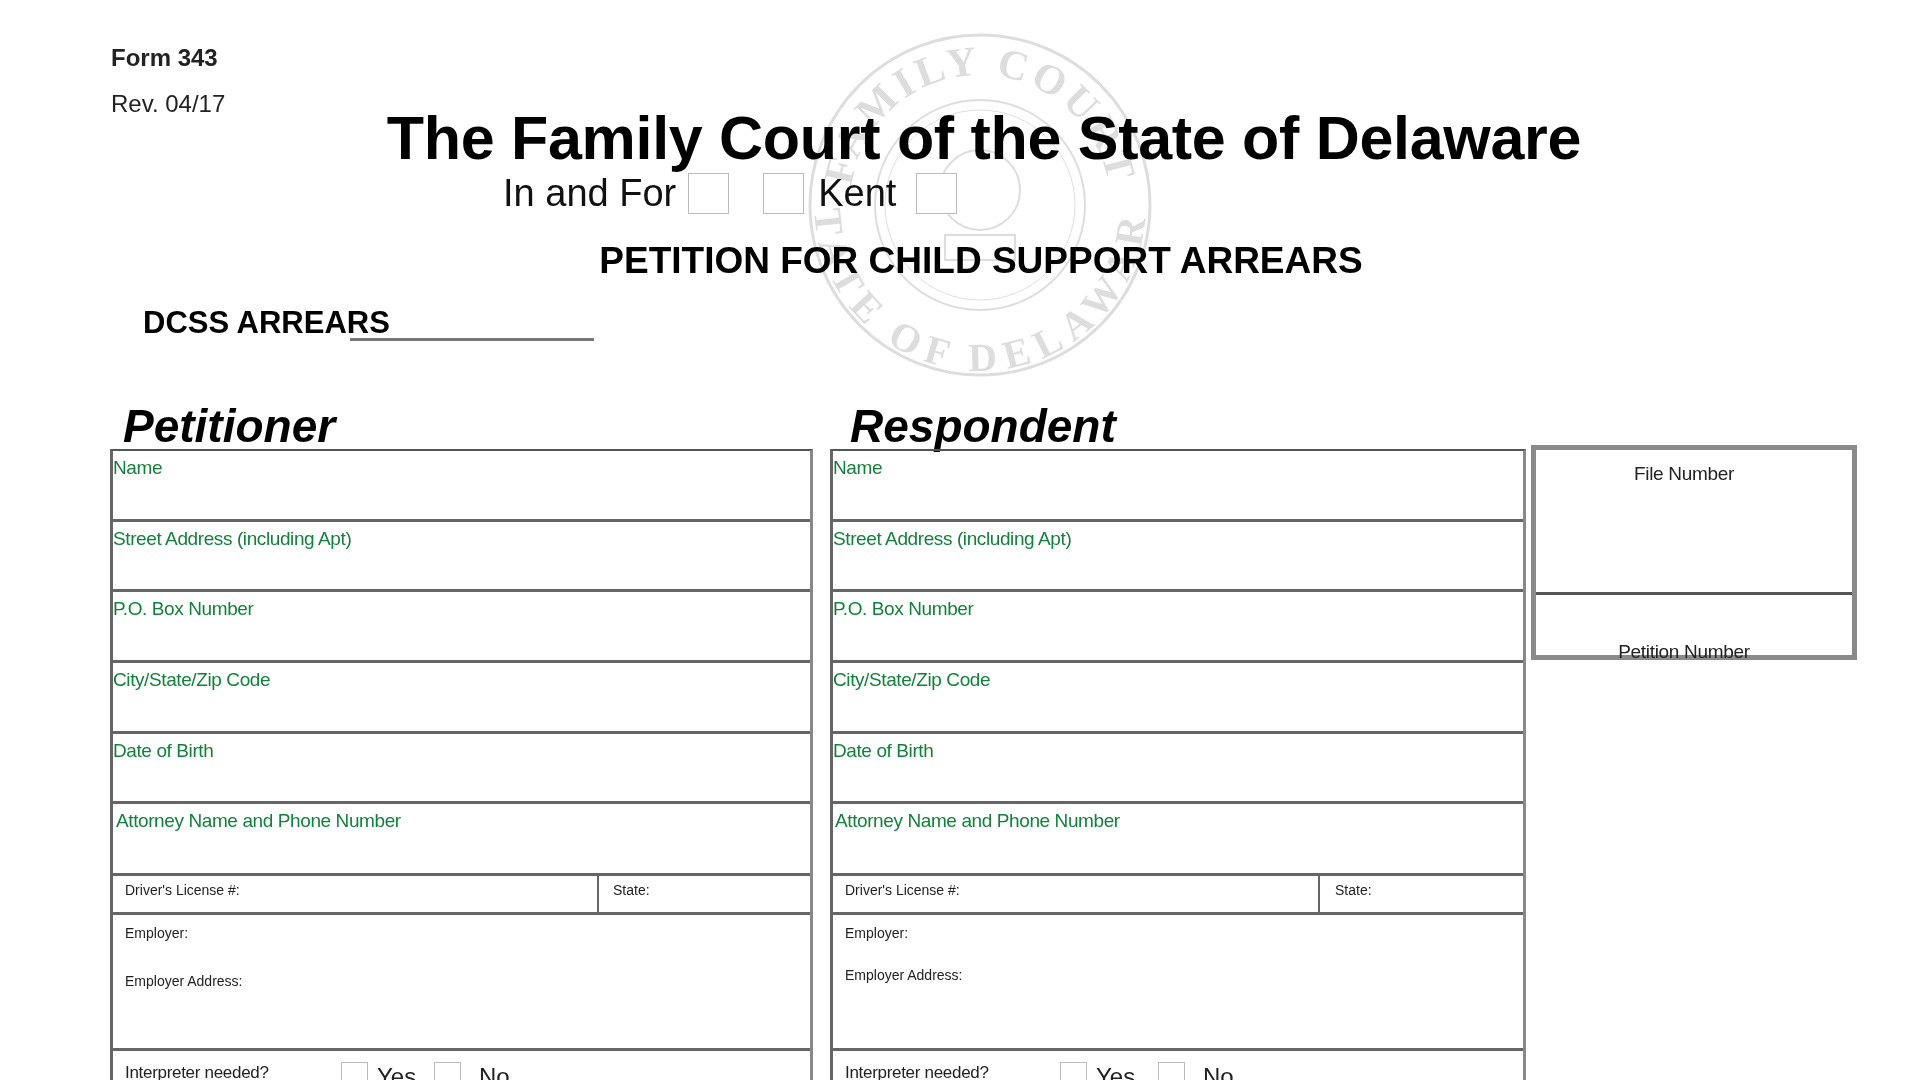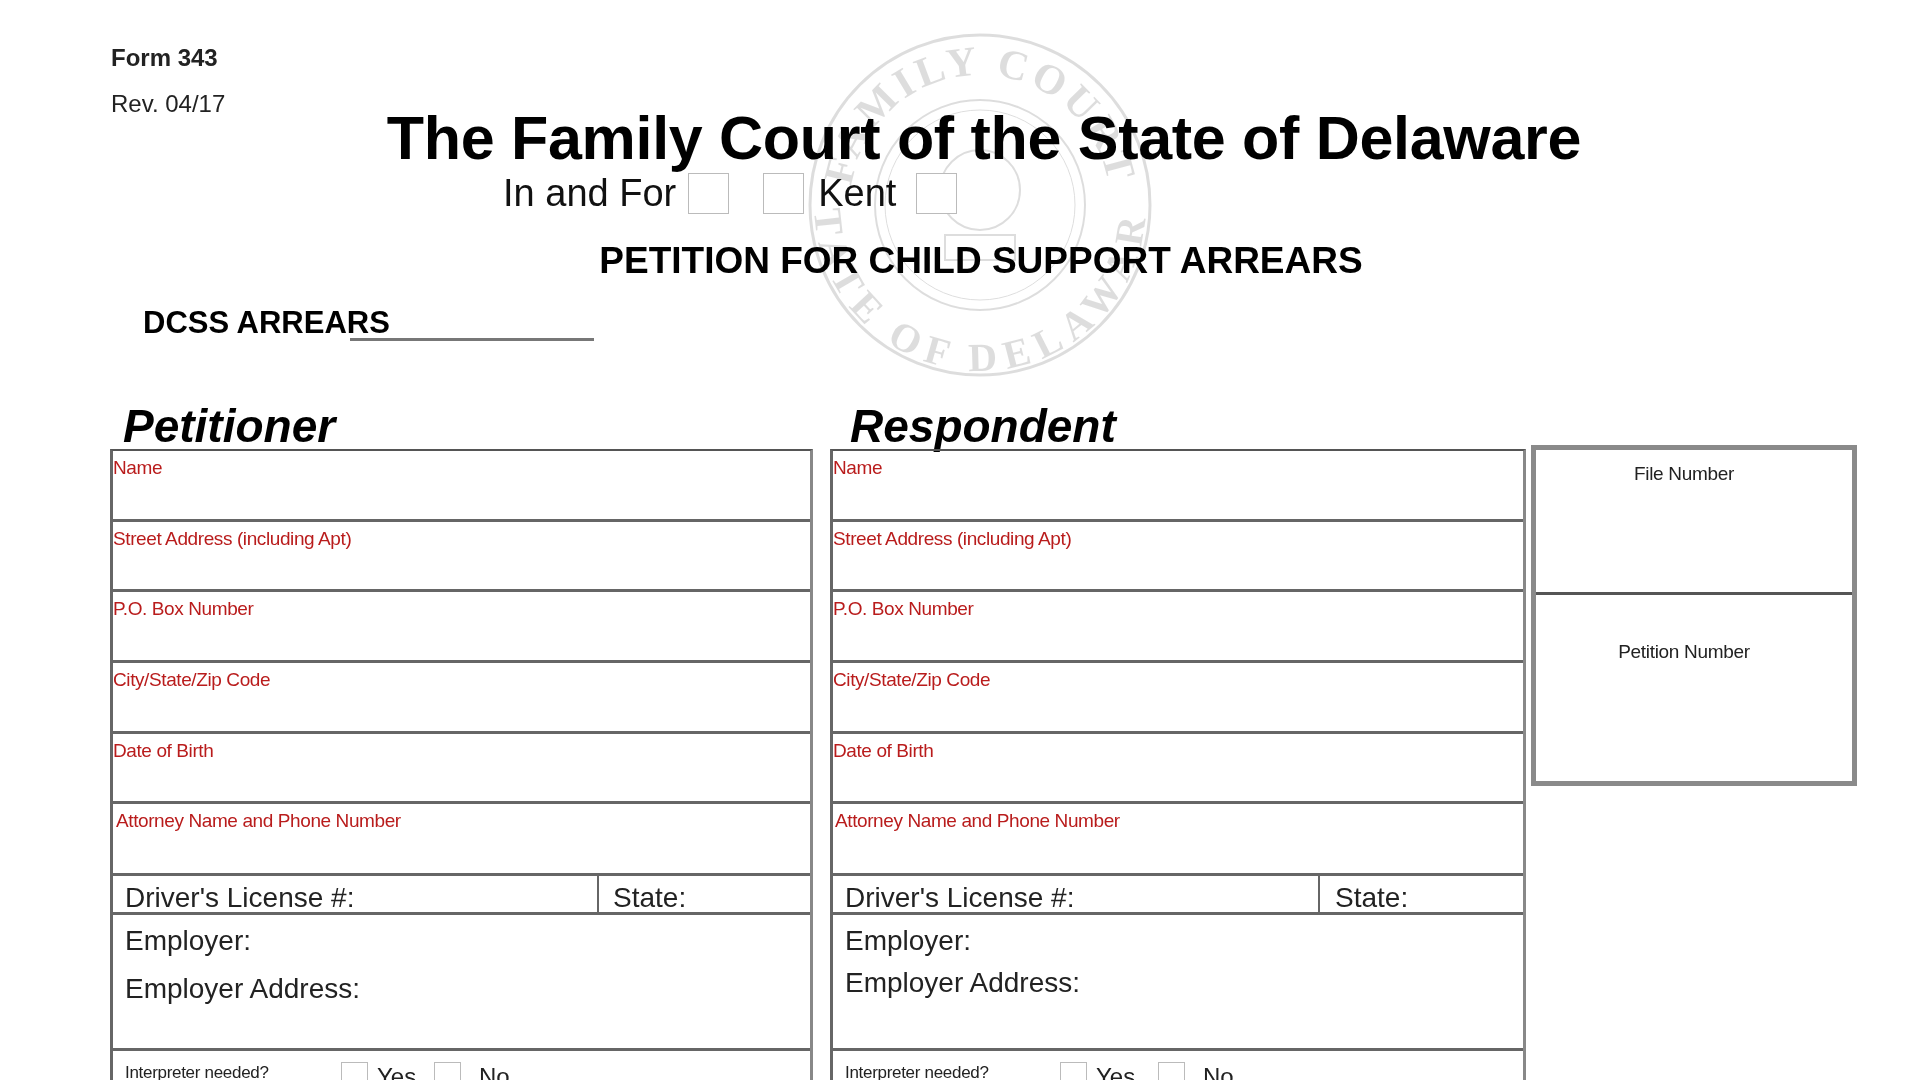--- a/index.html
+++ b/index.html
@@ -9,27 +9,27 @@
   .seal { left:805px; top:30px; width:350px; height:350px; opacity:0.13; pointer-events:none; }
   .title { left:0; width:1968px; top:108px; text-align:center; font-weight:bold; font-size:61px; line-height:1; letter-spacing:-0.3px; }
   .county-line { top:171px; left:503px; height:44px; display:flex; align-items:center; font-size:38px; color:#111; white-space:nowrap; }
   .county-line .cb { width:41px; height:41px; border:1.5px solid #bbb; box-sizing:border-box; display:inline-block; margin:0 14px 0 12px; background:#fff; }
   .petition-title { top:242px; left:0; width:1962px; text-align:center; font-weight:bold; font-size:37px; line-height:1; }
   .dcss-label { left:143px; top:307px; font-weight:bold; font-size:31px; line-height:1; }
   .dcss-line { left:350px; top:338px; width:244px; height:3px; background:#777; }
   .party-head { font-weight:bold; font-style:italic; font-size:46px; line-height:1; top:403px; }
   .party-box { top:449px; width:703px; height:640px; border-left:3px solid #666; border-right:3px solid #888; border-top:2px solid #555; box-sizing:border-box; }
   .row { position:absolute; left:0; right:0; border-bottom:3px solid #666; box-sizing:border-box; }
-  .row .lbl { position:absolute; left:0; top:6px; font-size:19px; color:#b91c1c; letter-spacing:-0.4px; }
-  .row .big { position:absolute; font-size:28px; color:#222;text-align:right; }
+  .row .lbl { position:absolute; left:0; top:6px; font-size:19px; color:#15803d; letter-spacing:-0.4px; }
+  .row .big { position:absolute; font-size:14px; color:#222;text-align:right; }
   .split { position:absolute; top:0; bottom:0; border-left:2px solid #666; }
   .mini-cb { position:absolute; width:27px; height:27px; border:1.5px solid #bbb; box-sizing:border-box; background:#fff; }
   .yn { position:absolute; font-size:24px; color:#222; }
   .interp { position:absolute; font-size:17px; color:#222; letter-spacing:-0.3px; }
-  .file-box { left:1531px; top:445px; width:326px; height:341px; border:5px solid #8a8a8a; box-sizing:border-box; }
+  .file-box { left:1531px; top:445px; width:326px; height:215px; border:5px solid #8a8a8a; box-sizing:border-box; }
   .file-box .half { position:absolute; left:0; right:0; }
   .file-box .lbl { position:absolute; width:100%; text-align:center; font-size:19px; color:#222; letter-spacing:-0.3px; }
 </style>
 </head>
 <body>
 
 <div class="abs form-id" style="top:46px;font-weight:bold;">Form 343</div>
 <div class="abs form-id" style="top:92px;">Rev. 04/17</div>
 
 <svg class="abs seal" viewBox="0 0 350 350">

